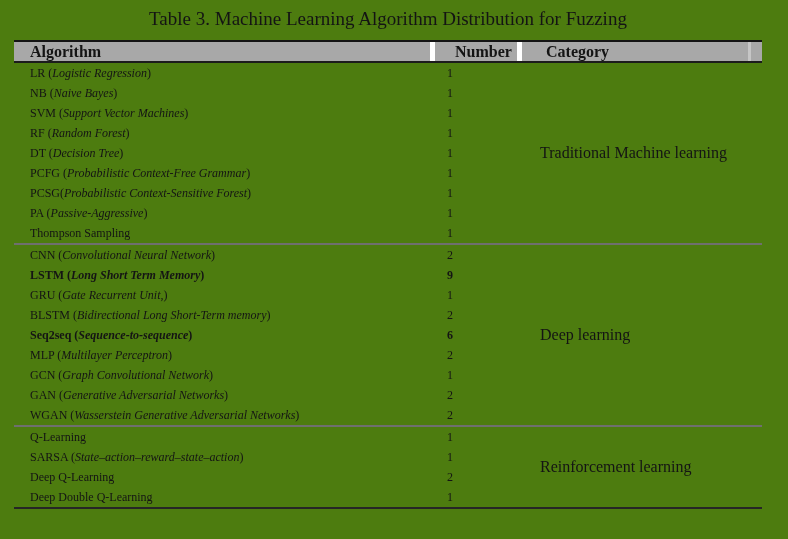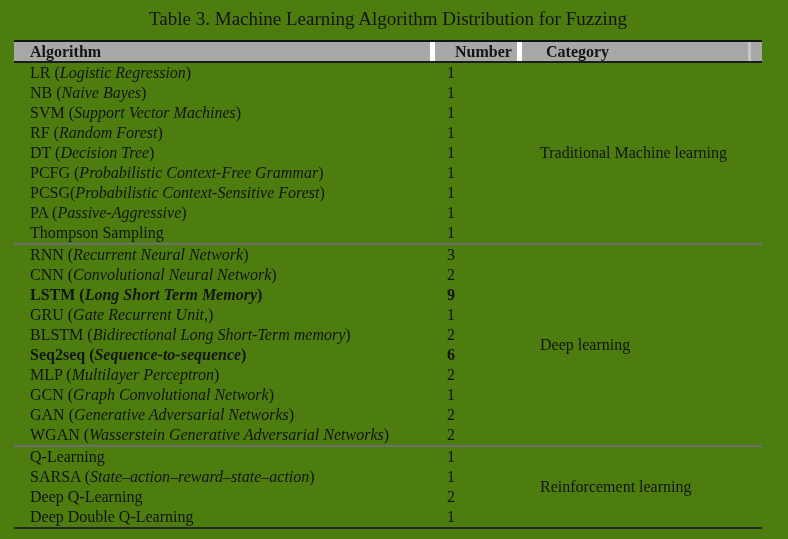--- a/index.html
+++ b/index.html
@@ -16,21 +16,21 @@
   .h-num{box-sizing:border-box;width:87px;padding-left:11px;margin-left:8px;}
   .h-cat{box-sizing:border-box;flex:1;padding-left:15px;}
   .slit{position:absolute;top:0;bottom:0;width:5px;background:#ffffff;}
   .s1{left:416px}
   .s2{left:503px}
   .s3{left:734px;width:3px;background:#c6c6c6;}
   
   .group{display:flex;border-bottom:2px solid #6f6f6f;}
   .group.last{border-bottom:2.5px solid #262626;}
   .gmain{width:509px;}
-  .row{display:flex;height:20px;line-height:20px;font-size:16px;}
+  .row{display:flex;height:20px;line-height:20px;font-size:12px;}
   .row[data-emphasis="bold"]{font-weight:700;}
   .c-algo{box-sizing:border-box;width:422px;padding-left:16px;white-space:nowrap;}
   .c-num{box-sizing:border-box;width:87px;padding-left:11px;}
   .c-cat{box-sizing:border-box;flex:1;padding-left:17px;display:flex;align-items:center;
          font-size:16px;white-space:nowrap;text-align:right;}
   em{font-style:italic;}
 </style>
 </head>
 <body>
 
@@ -86,24 +86,20 @@
             <div class="c-algo"><span>Thompson Sampling</span><span></span><em></em><span></span></div>
             <div class="c-num">1</div>
           </div>
       </div>
       <div class="c-cat">Traditional Machine learning</div>
     </div>
 
     <div class="group">
       <div class="gmain">
         <div class="row" data-emphasis="normal">
-            <div class="c-algo"><span>RNN</span><span> (</span><em>Recurrent Neural Network</em><span>)</span></div>
-            <div class="c-num">3</div>
-          </div>
-        <div class="row" data-emphasis="normal">
             <div class="c-algo"><span>CNN</span><span> (</span><em>Convolutional Neural Network</em><span>)</span></div>
             <div class="c-num">2</div>
           </div>
         <div class="row" data-emphasis="bold">
             <div class="c-algo"><span>LSTM</span><span> (</span><em>Long Short Term Memory</em><span>)</span></div>
             <div class="c-num">9</div>
           </div>
         <div class="row" data-emphasis="normal">
             <div class="c-algo"><span>GRU</span><span> (</span><em>Gate Recurrent Unit,</em><span>)</span></div>
             <div class="c-num">1</div>

